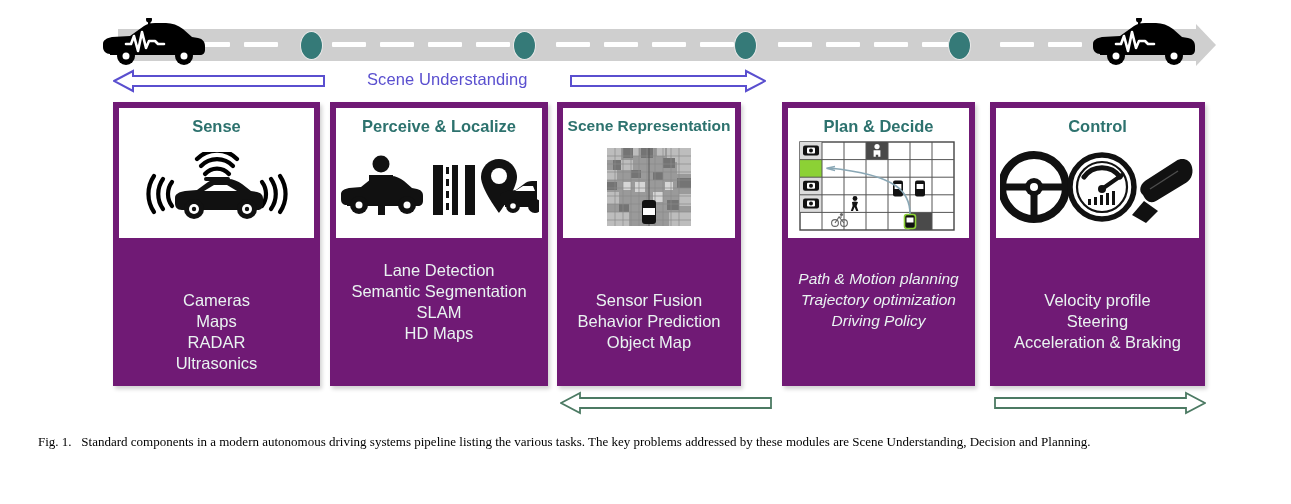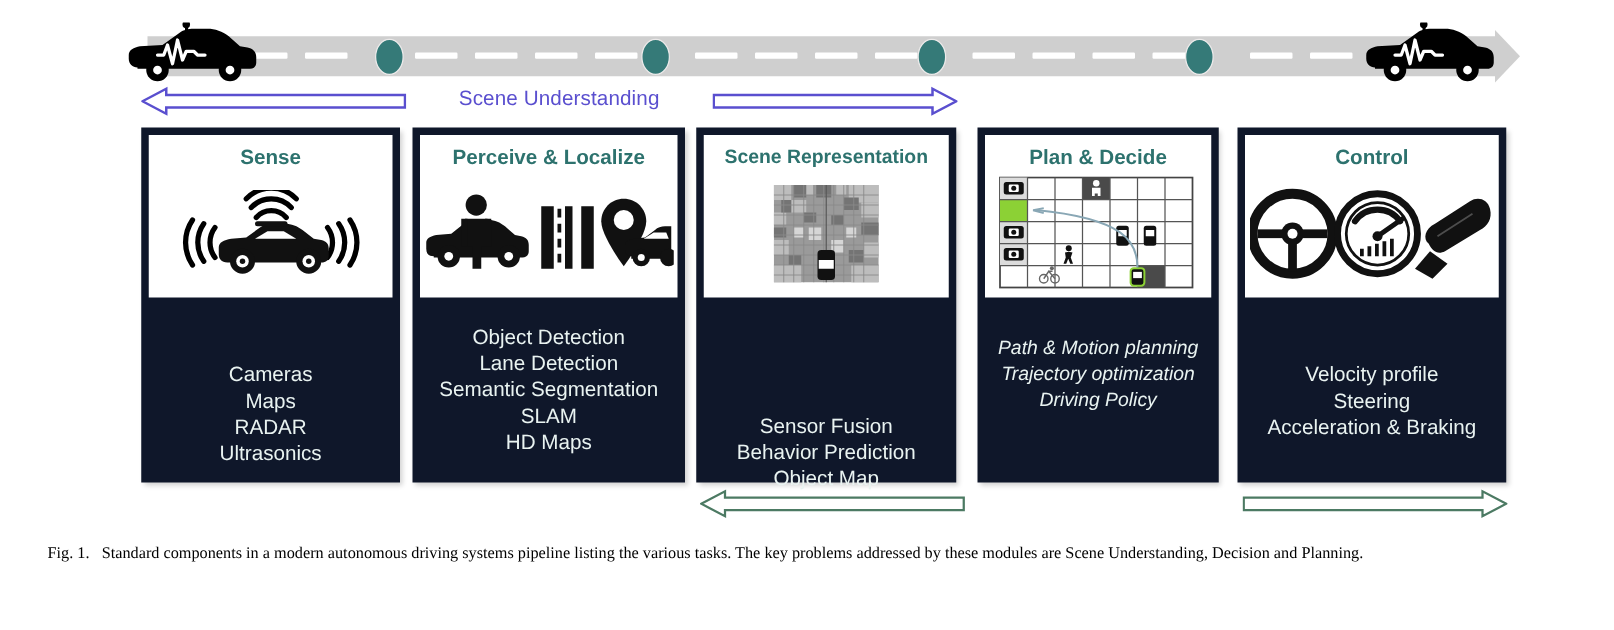--- a/index.html
+++ b/index.html
@@ -78,21 +78,21 @@
   }
   .band-label.bottom {
     color: #4c7a63;
   }
 
   
   .panel {
     position: absolute;
     top: 102px;
     height: 284px;
-    background: #0f172a;
+    background: #701a75;
     box-shadow: 2px 3px 4px rgba(0,0,0,0.18);
     box-sizing: border-box;
     padding: 6px 6px 0 6px;
     display: flex;
     flex-direction: column;
   }
   .panel-white {
     background: #ffffff;
     flex: 0 0 auto;
     height: 130px;
@@ -293,29 +293,28 @@
             <path d="M166 54 C163 54 161 52 161 49 L161 45 C161 42 164 41 168 40 L177 39 L185 33 C187 31 190 30 193 30 L198 30 L198 56 L166 56 Z" fill="#111"></path>
             <circle cx="174" cy="55" r="7" fill="#111"></circle>
             <circle cx="174" cy="55" r="2.8" fill="#fff"></circle>
             <circle cx="196" cy="55" r="7" fill="#111"></circle>
             <path d="M176 40 L184 35 L194 35 L196 40 Z" fill="#fff"></path>
           </g>
         </svg>
       </div>
     </div>
     <div class="panel-list" style="padding-top:22px;">
-      <div>Object Detection</div>
       <div>Lane Detection</div>
       <div>Semantic Segmentation</div>
       <div>SLAM</div>
       <div>HD Maps</div>
     </div>
   </div>
 
-  <div class="panel" style="left:557px;width:208px;gap:41px;">
+  <div class="panel" style="left:557px;width:184px;">
     <div class="panel-white">
       <div class="panel-title" style="font-size:15.5px;">Scene Representation</div>
       <div class="panel-art">
         <svg width="84" height="78" viewBox="0 0 84 78">
           <rect x="0" y="0" width="84" height="78" fill="#9a9a9a"></rect>
           <g fill="#bdbdbd">
             <rect x="0" y="0" width="14" height="12"></rect>
               <rect x="14" y="12" width="12" height="10"></rect>
             <rect x="0" y="22" width="10" height="10"></rect>
               <rect x="60" y="0" width="24" height="14"></rect>

